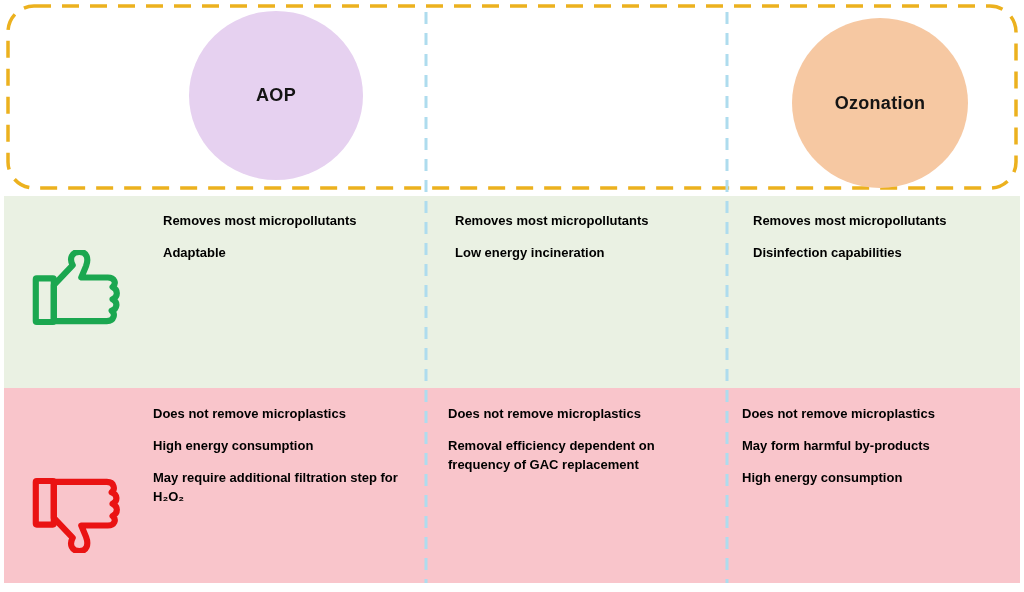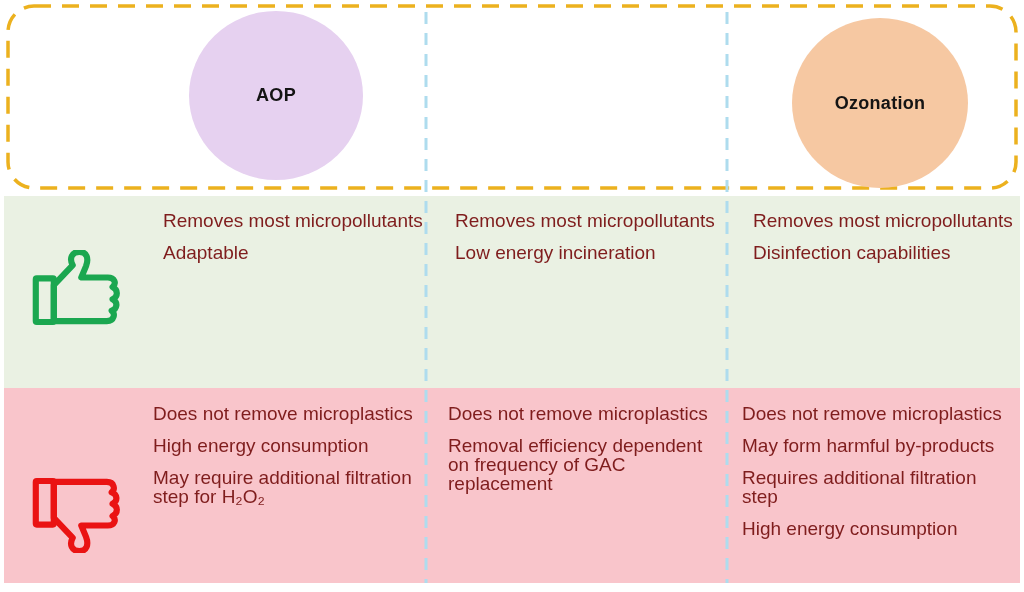--- a/index.html
+++ b/index.html
@@ -18,21 +18,21 @@
   }
   .circle-aop { left:189px; top:11px;  width:174px; height:169px; }
   .circle-gac { left:488px; top:9px;   width:176px; height:170px; }
   .circle-ozo { left:792px; top:18px;  width:176px; height:170px; }
   .circle span { font-size:18px; font-weight:bold; color:#141414; letter-spacing:0.3px; }
   .thumb { position:absolute; left:30px; z-index:2; }
   .thumb-up   { top:250px; color:#1ba750; }
   .thumb-down { top:462px; color:#ea1313; }
   .list { position:absolute; z-index:2; width:266px; }
   .item {
-    font-size:19px; font-weight:normal; color:#7f1d1d;
+    font-size:13px; font-weight:bold; color:#000000;
     line-height:19px; margin-bottom:13px;
   }
   .pros-1 { left:163px; top:211px; }
   .pros-2 { left:455px; top:211px; }
   .pros-3 { left:753px; top:211px; }
   .cons-1 { left:153px; top:404px; }
   .cons-2 { left:448px; top:404px; }
   .cons-3 { left:742px; top:404px; }
 </style>
 </head>
@@ -92,17 +92,16 @@
     <div class="item">High energy consumption</div>
     <div class="item">May require additional filtration step for H₂O₂</div>
   </div>
   <div class="list cons-2">
     <div class="item">Does not remove microplastics</div>
     <div class="item">Removal efficiency dependent on frequency of GAC replacement</div>
   </div>
   <div class="list cons-3">
     <div class="item">Does not remove microplastics</div>
     <div class="item">May form harmful by-products</div>
-    <div class="item">Requires additional filtration step</div>
     <div class="item">High energy consumption</div>
   </div>
 
 </div>
 
 </body></html>

